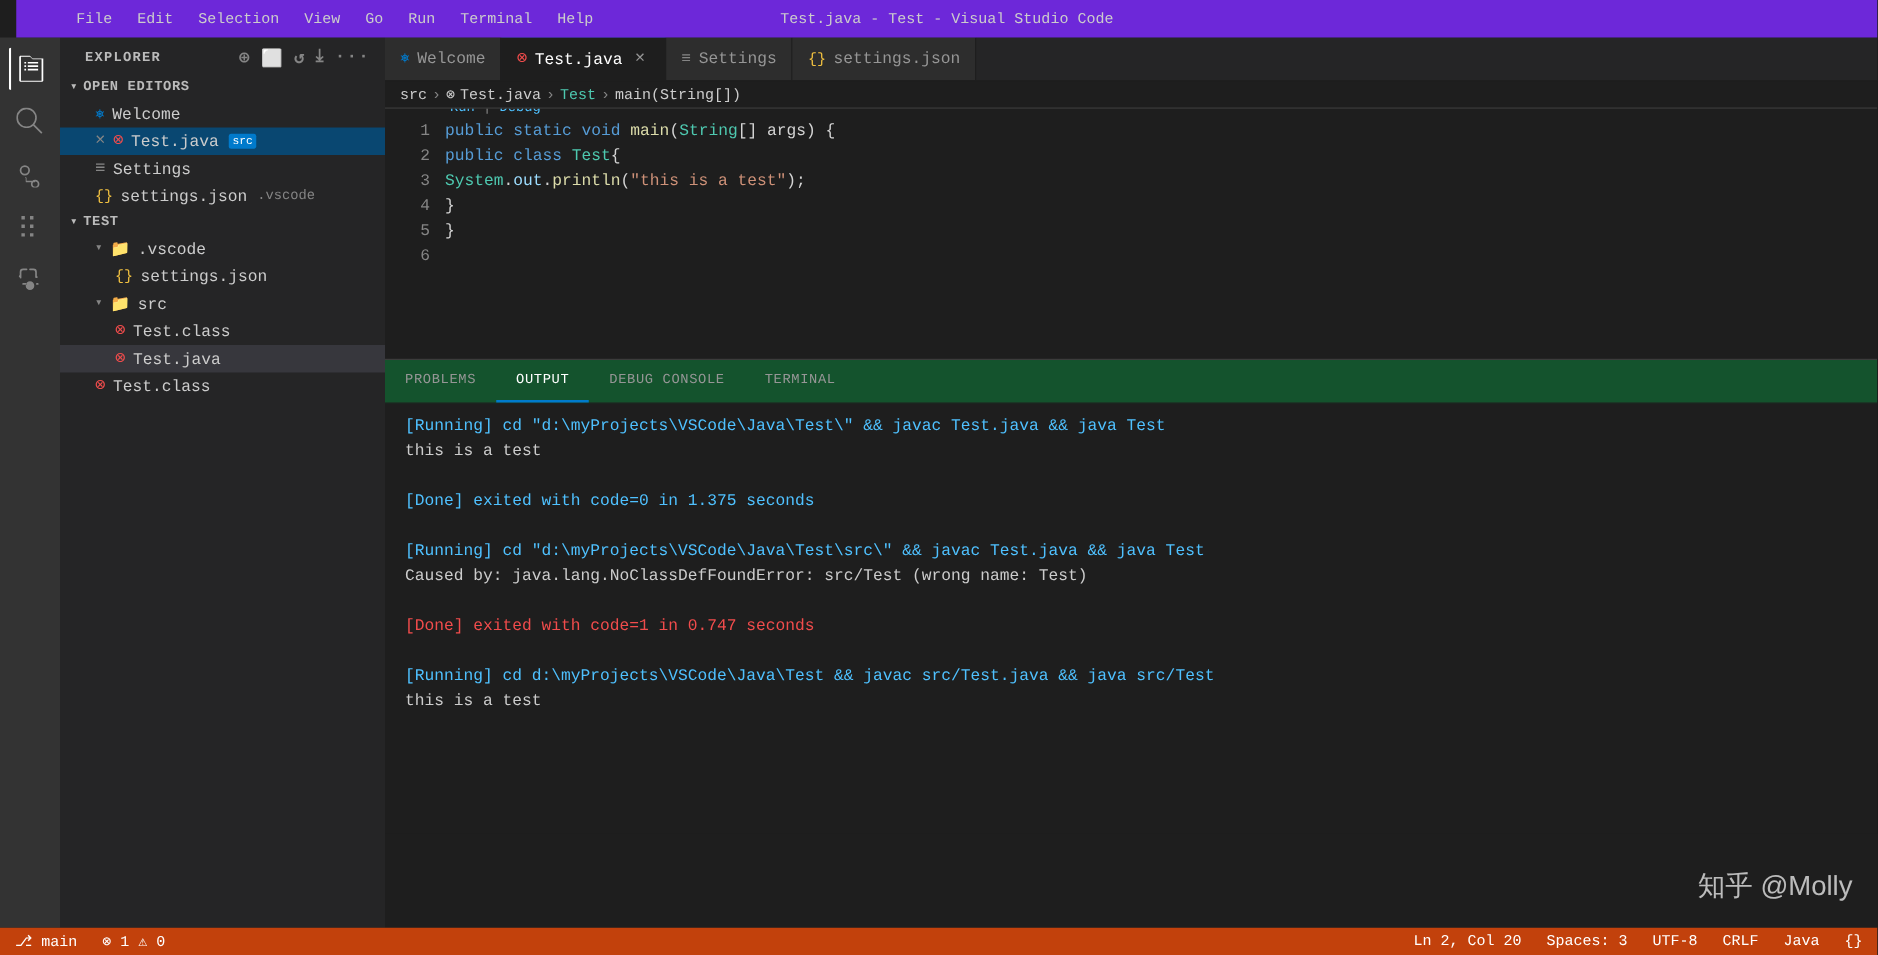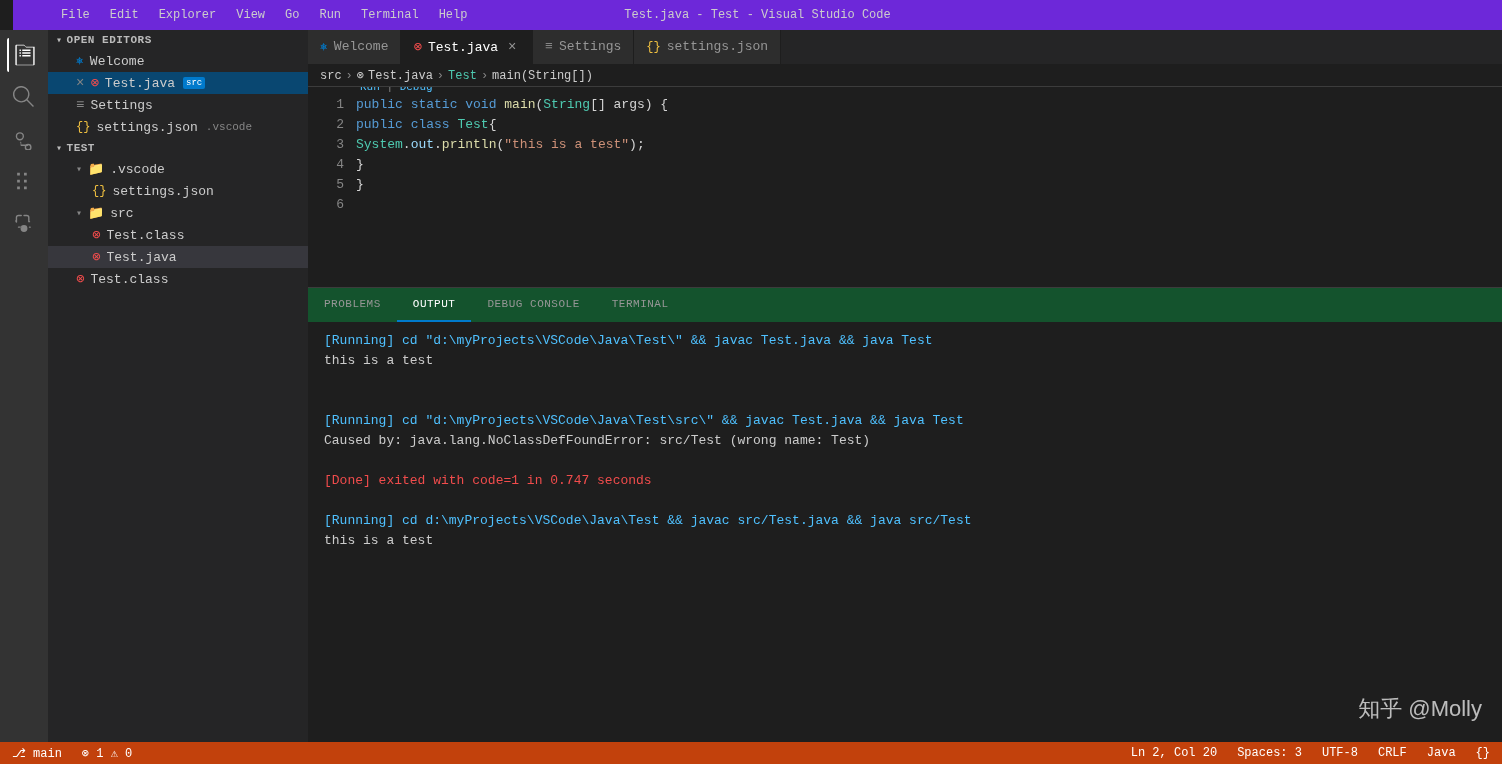--- a/index.html
+++ b/index.html
@@ -313,21 +313,21 @@
       line-height: 1;
     }
   </style>
 </head>
 <body>
 
 <div class="title-bar">
   <div class="app-menu">
     <span>File</span>
     <span>Edit</span>
-    <span>Explorer</span>
+    <span>Selection</span>
     <span>View</span>
     <span>Go</span>
     <span>Run</span>
     <span>Terminal</span>
     <span>Help</span>
   </div>
   <span>Test.java - Test - Visual Studio Code</span>
 </div>
 
 <div class="main-layout">
@@ -356,20 +356,30 @@
     </div>
     <div class="activity-icon" title="Run and Debug">
       <svg width="22" height="22" viewBox="0 0 16 16" fill="currentColor">
         <path d="M6 2a.5.5 0 010 1H4a1 1 0 00-1 1v3.5A.5.5 0 012 7a.5.5 0 010-1V4a2 2 0 012-2h2zm4 0a2 2 0 012 2v2.5a.5.5 0 010 1h-.5A.5.5 0 0111 7V4a1 1 0 00-1-1H8a.5.5 0 010-1h2z"></path>
         <path d="M8 9.5a2.5 2.5 0 100 5 2.5 2.5 0 000-5zm-4 2a.5.5 0 010-1h1.5a.5.5 0 010 1H4zm8 0a.5.5 0 010-1h.5a.5.5 0 010 1H12z"></path>
       </svg>
     </div>
   </div>
 
   <div class="sidebar">
+    <div class="sidebar-header">
+      <span>Explorer</span>
+      <div class="sidebar-header-icons">
+        <span title="New File">⊕</span>
+        <span title="New Folder">⬜</span>
+        <span title="Refresh">↺</span>
+        <span title="Collapse">⤓</span>
+        <span>···</span>
+      </div>
+    </div>
 
     <div class="explorer-content">
 
       <div class="section-header">
         <span style="font-size:10px">▾</span>
         <span>Open Editors</span>
       </div>
 
       <div class="file-item indent-1">
         <span style="color:#007acc;font-size:13px">⎈</span>
@@ -511,20 +521,21 @@
           <div class="panel-tab">PROBLEMS</div>
           <div class="panel-tab active">OUTPUT</div>
           <div class="panel-tab">DEBUG CONSOLE</div>
           <div class="panel-tab">TERMINAL</div>
         </div>
 
         <div class="panel-output">
           <div class="output-running">[Running] cd "d:\myProjects\VSCode\Java\Test\" &amp;&amp; javac Test.java &amp;&amp; java Test</div>
           <div class="output-plain">this is a test</div>
           <div class="output-blank"></div>
+          <div class="output-done-0">[Done] exited with code=0 in 1.375 seconds</div>
           <div class="output-blank"></div>
           <div class="output-running">[Running] cd "d:\myProjects\VSCode\Java\Test\src\" &amp;&amp; javac Test.java &amp;&amp; java Test</div>
           <div class="output-plain">Caused by: java.lang.NoClassDefFoundError: src/Test (wrong name: Test)</div>
           <div class="output-blank"></div>
           <div class="output-done-1">[Done] exited with code=1 in 0.747 seconds</div>
           <div class="output-blank"></div>
           <div class="output-running">[Running] cd d:\myProjects\VSCode\Java\Test &amp;&amp; javac src/Test.java &amp;&amp; java src/Test</div>
           <div class="output-plain">this is a test</div>
           <div class="output-blank"></div>
         </div>

